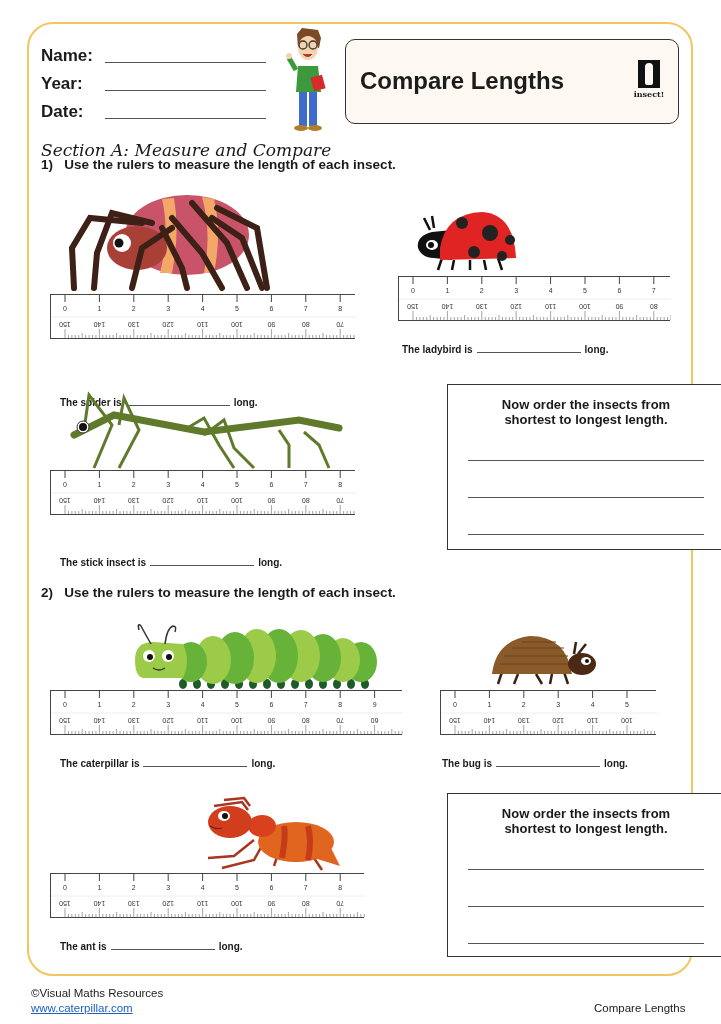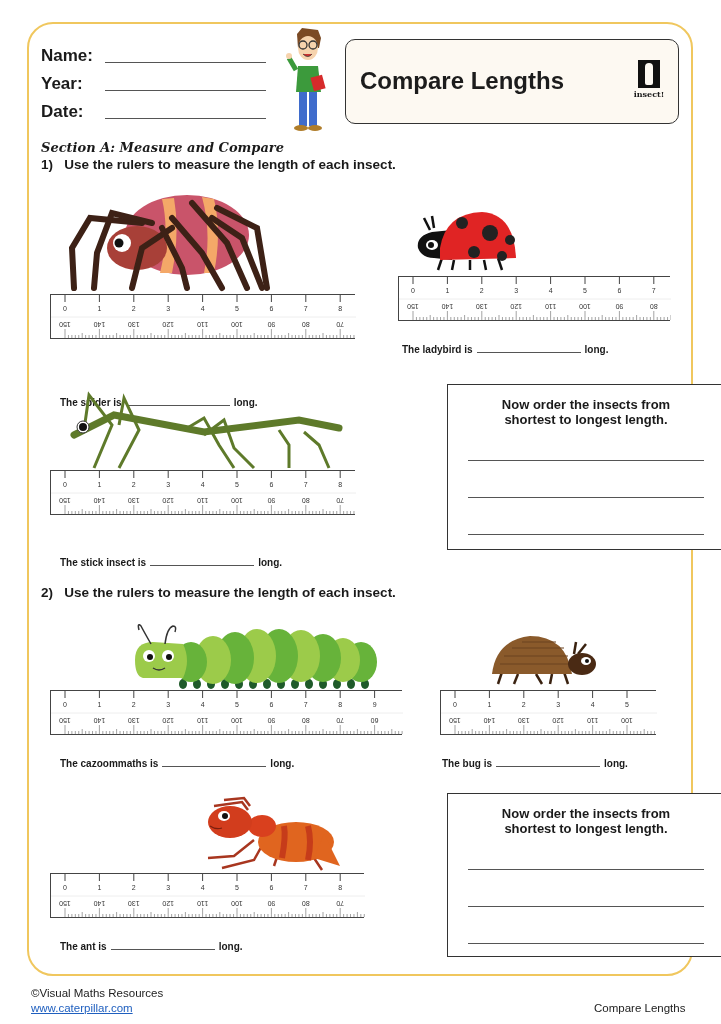--- a/index.html
+++ b/index.html
@@ -12,21 +12,21 @@
   .line { position:absolute; border-bottom:1.5px solid #555; }
   .title-box { position:absolute; left:345px; top:39px; width:334px; height:85px;
                border:1.5px solid #333; border-radius:10px; background:#fdf9f2; box-sizing:border-box; }
   .title-text { position:absolute; left:14px; top:27px; font-size:24px; font-weight:bold; color:#1c1c1c; }
   .logo { position:absolute; right:9px; top:20px; width:40px; height:44px; text-align:center; }
   .logo-glyph { width:22px; height:28px; margin:0 auto; background:#111; position:relative; }
   .logo-glyph::after { content:""; position:absolute; left:7px; top:3px; width:8px; height:22px;
                        background:#fdf9f2; border-radius:4px 4px 2px 2px; }
   .logo-text { font-family:"DejaVu Serif", serif; font-size:8px; font-weight:bold; margin-top:1px; }
   .section { position:absolute; left:41px; top:140px; font-family:"DejaVu Serif", serif;
-             font-style:italic; font-weight:bold; font-size:13px; }
+             font-style:italic; font-weight:normal; font-size:17px; }
   .q { position:absolute; font-size:13.5px; font-weight:bold; }
   .answer { position:absolute; font-size:10px; font-weight:bold; white-space:nowrap; }
   .blank { display:inline-block; width:104px; border-bottom:1.5px solid #555; margin:0 4px; height:12px; }
   .ruler { position:absolute; height:45px; border-top:1.5px solid #444; border-bottom:1.5px solid #444;
            border-left:1.5px solid #444; background:#fff; box-sizing:border-box; }
   .ruler svg { position:absolute; left:0; top:0; }
   .order-box { position:absolute; border:1.5px solid #333; background:#fff; box-sizing:border-box;margin-left:48px; }
   .order-title { position:absolute; left:0; right:0; top:12px; text-align:center;
                  font-size:13px; font-weight:bold; line-height:15px; }
   .order-line { position:absolute; left:20px; right:20px; border-bottom:1.5px solid #555; }
@@ -656,21 +656,21 @@
       <line x1="330.47999999999985" y1="40" x2="330.47999999999985" y2="43" stroke="#666" stroke-width="0.6"></line>
       <line x1="333.91999999999985" y1="40" x2="333.91999999999985" y2="43" stroke="#666" stroke-width="0.6"></line>
       <line x1="337.35999999999984" y1="40" x2="337.35999999999984" y2="43" stroke="#666" stroke-width="0.6"></line>
       <line x1="340.79999999999984" y1="38" x2="340.79999999999984" y2="43" stroke="#666" stroke-width="0.6"></line>
       <line x1="344.23999999999984" y1="40" x2="344.23999999999984" y2="43" stroke="#666" stroke-width="0.6"></line>
       <line x1="347.67999999999984" y1="40" x2="347.67999999999984" y2="43" stroke="#666" stroke-width="0.6"></line>
       <line x1="351.11999999999983" y1="40" x2="351.11999999999983" y2="43" stroke="#666" stroke-width="0.6"></line>
     </svg>
 </div>
 <div class="answer" style="left:60px;top:754px;">
-  <span>The cazoommaths is</span><span class="blank"></span><span>long.</span>
+  <span>The caterpillar is</span><span class="blank"></span><span>long.</span>
 </div>
 
 <svg class="abs" style="left:490px;top:634px;" width="110" height="52" viewBox="0 0 110 52">
   <g stroke="#3a2210" stroke-width="2.5" fill="none">
     <path d="M12 38 L8 50"></path>
       <path d="M28 40 L24 50"></path>
       <path d="M46 40 L52 50"></path>
     <path d="M62 40 L60 50"></path>
       <path d="M74 38 L78 50"></path>
     <path d="M84 20 L86 8"></path>

